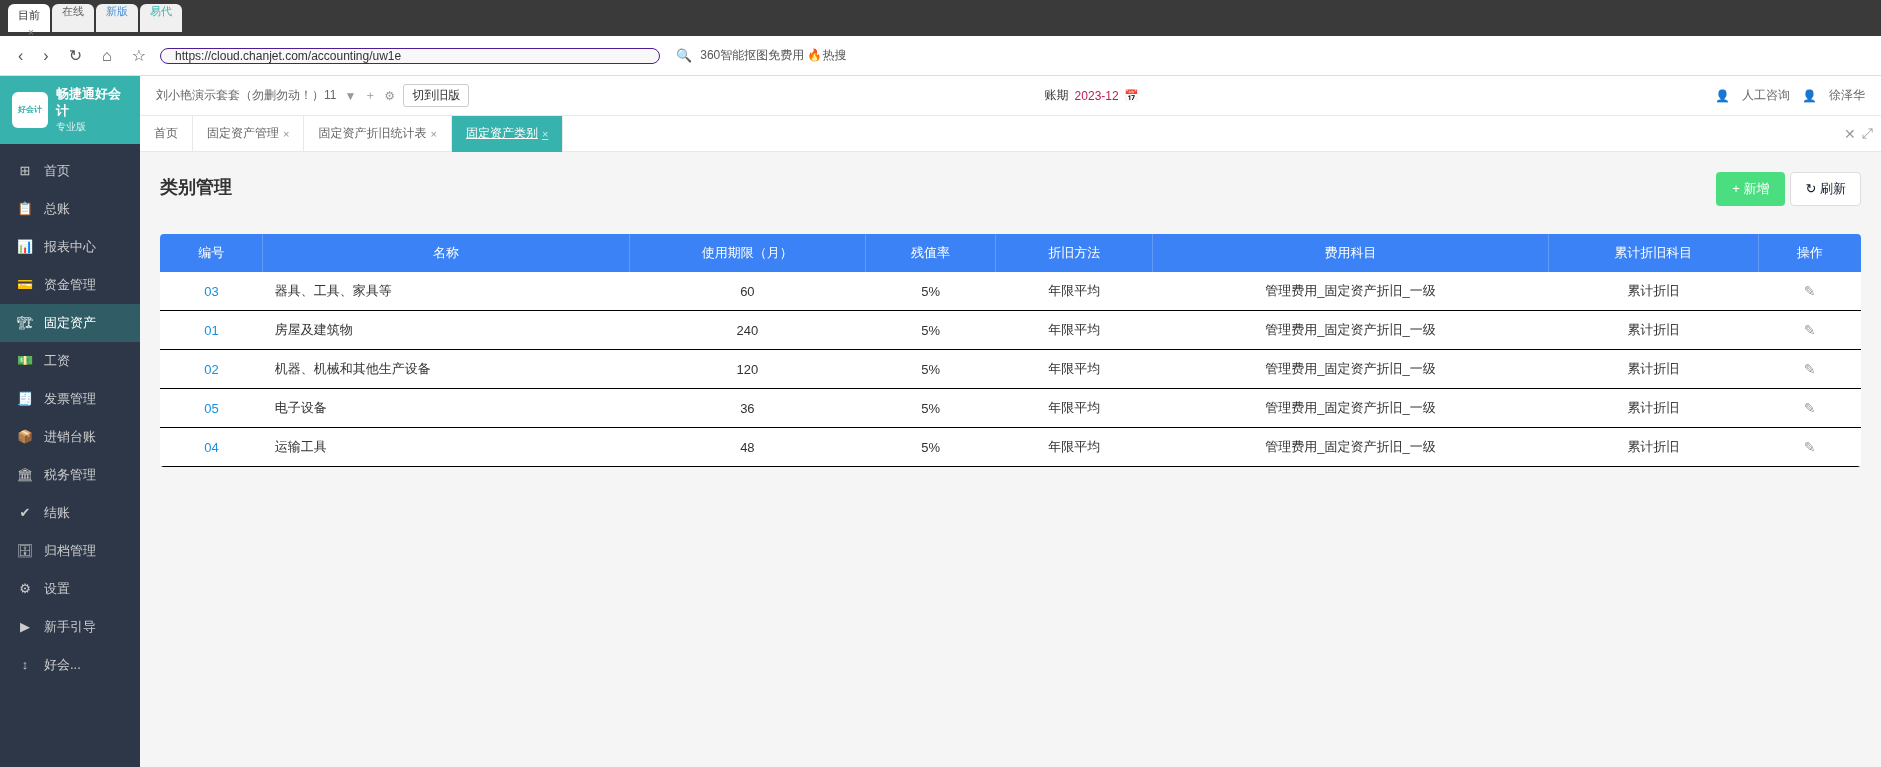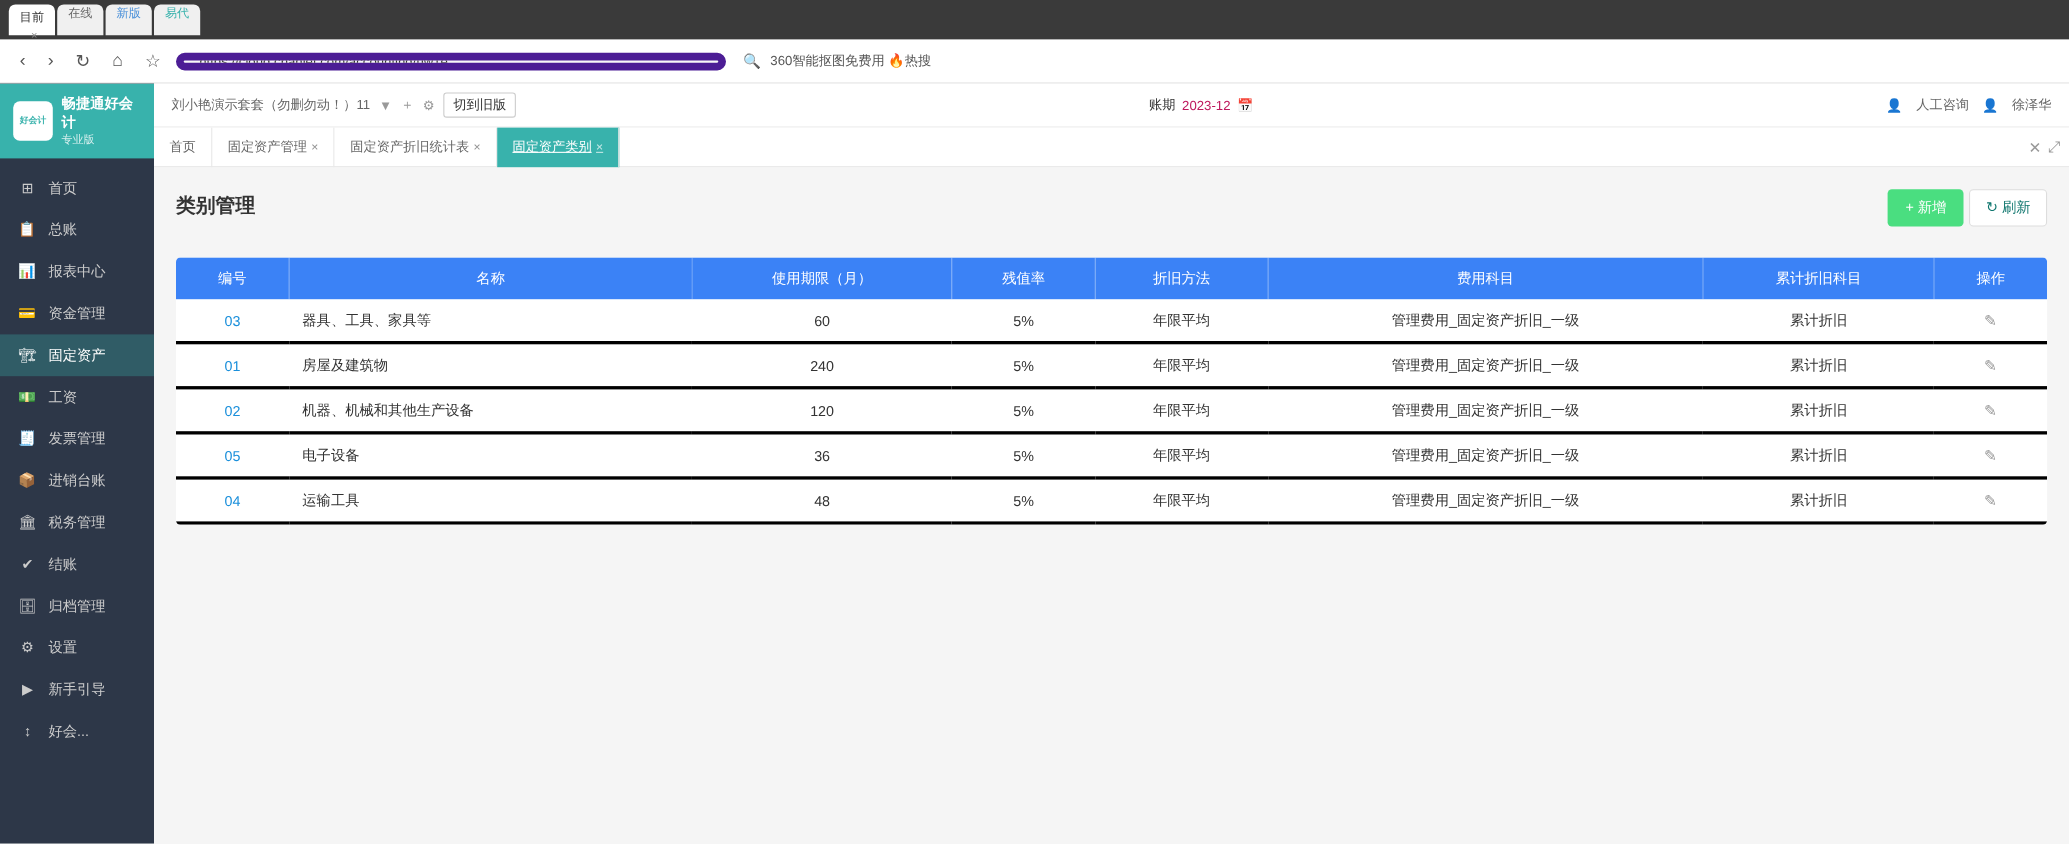--- a/index.html
+++ b/index.html
@@ -7,21 +7,21 @@
 
     
     .browser-chrome { background: #3a3a3a; height: 36px; display: flex; align-items: center; padding: 0 8px; gap: 2px; }
     .browser-tab { height: 28px; background: #f0f0f0; border-radius: 6px 6px 0 0; padding: 0 10px; display: flex; align-items: center; font-size: 11px; white-space: nowrap; gap: 4px; cursor: pointer; flex-direction: column; }
     .browser-tab.active { background: #fff; }
     .browser-tab-close { font-size: 10px; color: #888; cursor: pointer; margin-left: 4px; }
 
     
     .address-bar { background: #fff; height: 40px; display: flex; align-items: center; padding: 0 12px; gap: 8px; border-bottom: 1px solid #ddd; }
     .nav-btn { background: none; border: none; cursor: pointer; color: #555; font-size: 16px; padding: 2px 6px; }
-    .address-input { flex: 1; max-width: 500px; height: 16px; border: 7px solid #4c1d95; border-radius: 14px; padding: 0 14px; font-size: 12px; color: #333; background: #f8f8f8; }
+    .address-input { flex: 1; max-width: 500px; height: 16px; border: 1px solid #4c1d95; border-radius: 14px; padding: 0 14px; font-size: 12px; color: #333; background: #f8f8f8; }
     .address-icons { display: flex; align-items: center; gap: 8px; margin-left: 8px; color: #555; font-size: 13px; }
 
     
     .app-container { display: flex; height: calc(767px - 76px); }
 
     
     .sidebar { width: 140px; background: #2d3748; display: flex; flex-direction: column; overflow: hidden; flex-shrink: 0; }
     .sidebar-header { background: #38b2ac; padding: 10px 12px; display: flex; align-items: center; gap: 8px; }
     .sidebar-logo { width: 36px; height: 36px; background: #fff; border-radius: 6px; display: flex; align-items: center; justify-content: center; color: #38b2ac; font-size: 10px; font-weight: bold; flex-shrink: 0; }
     .sidebar-title { color: #fff; font-size: 13px; font-weight: bold; line-height: 1.3; }
@@ -46,28 +46,28 @@
     .tab-item { display: flex; align-items: center; gap: 4px; padding: 0 14px; height: 36px; font-size: 12px; color: #666; cursor: pointer; border-right: 1px solid #e8e8e8; white-space: nowrap; }
     .tab-item.active { color: #fff; background: #38b2ac; text-decoration: underline; }
     .tab-close { font-size: 11px; cursor: pointer; color: inherit; opacity: 0.7; }
     .tab-actions { display: flex; align-items: center; gap: 6px; padding: 0 8px; margin-left: auto; }
 
     
     .page-content { flex: 1; padding: 20px; overflow-y: auto; }
     .page-title { font-size: 18px; font-weight: bold; color: #333; margin-bottom: 16px; }
     .page-toolbar { display: flex; justify-content: flex-end; gap: 5px; margin-bottom: 12px; }
     .btn-add { background: #4ade80; color: #fff; border: none; border-radius: 4px; padding: 7px 16px; font-size: 13px; cursor: pointer; display: flex; align-items: center; gap: 4px; }
-    .btn-refresh { background: #fff; color: #0f766e; border: 1px solid #ddd; border-radius: 4px; padding: 7px 14px; font-size: 13px; cursor: pointer; display: flex; align-items: center; gap: 4px; }
+    .btn-refresh { background: #fff; color: #0f172a; border: 1px solid #ddd; border-radius: 4px; padding: 7px 14px; font-size: 13px; cursor: pointer; display: flex; align-items: center; gap: 4px; }
 
     
     .data-table { width: 100%; border-collapse: collapse; background: #fff; border-radius: 4px; overflow: hidden; }
     .data-table thead tr { background: #3b82f6; color: #fff; }
     .data-table thead th { padding: 10px 12px; font-size: 13px; font-weight: normal; text-align: center; border-right: 1px solid rgba(255,255,255,0.2); }
     .data-table thead th:last-child { border-right: none; }
-    .data-table tbody tr { border-bottom: 3px solid #000000; }
+    .data-table tbody tr { border-bottom: 1px solid #000000; }
     .data-table tbody td { padding: 10px 12px; font-size: 13px; text-align: center; }
     .data-table tbody td.code { color: #1a8fdb; }
     .data-table tbody td.name { text-align: left; }
     .data-table tbody td.edit-icon { color: #999; cursor: pointer; }
     .edit-btn { background: none; border: none; cursor: pointer; color: #999; font-size: 14px; }
   </style>
 </head>
 <body>
 
 <div class="browser-chrome">

